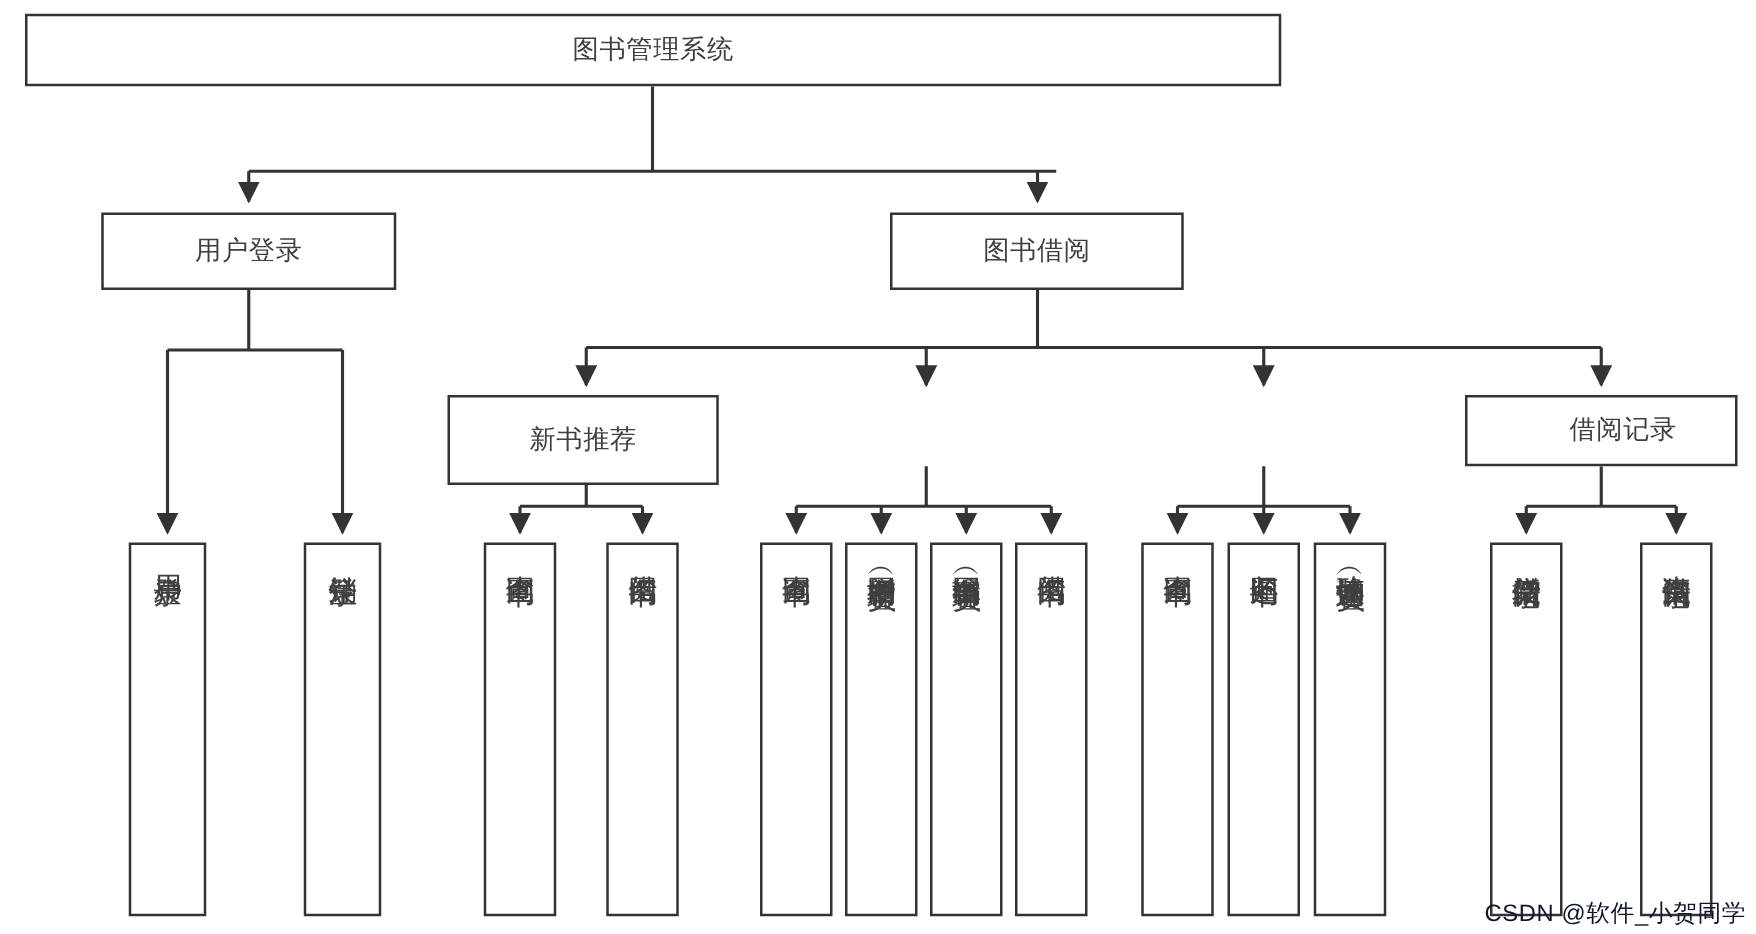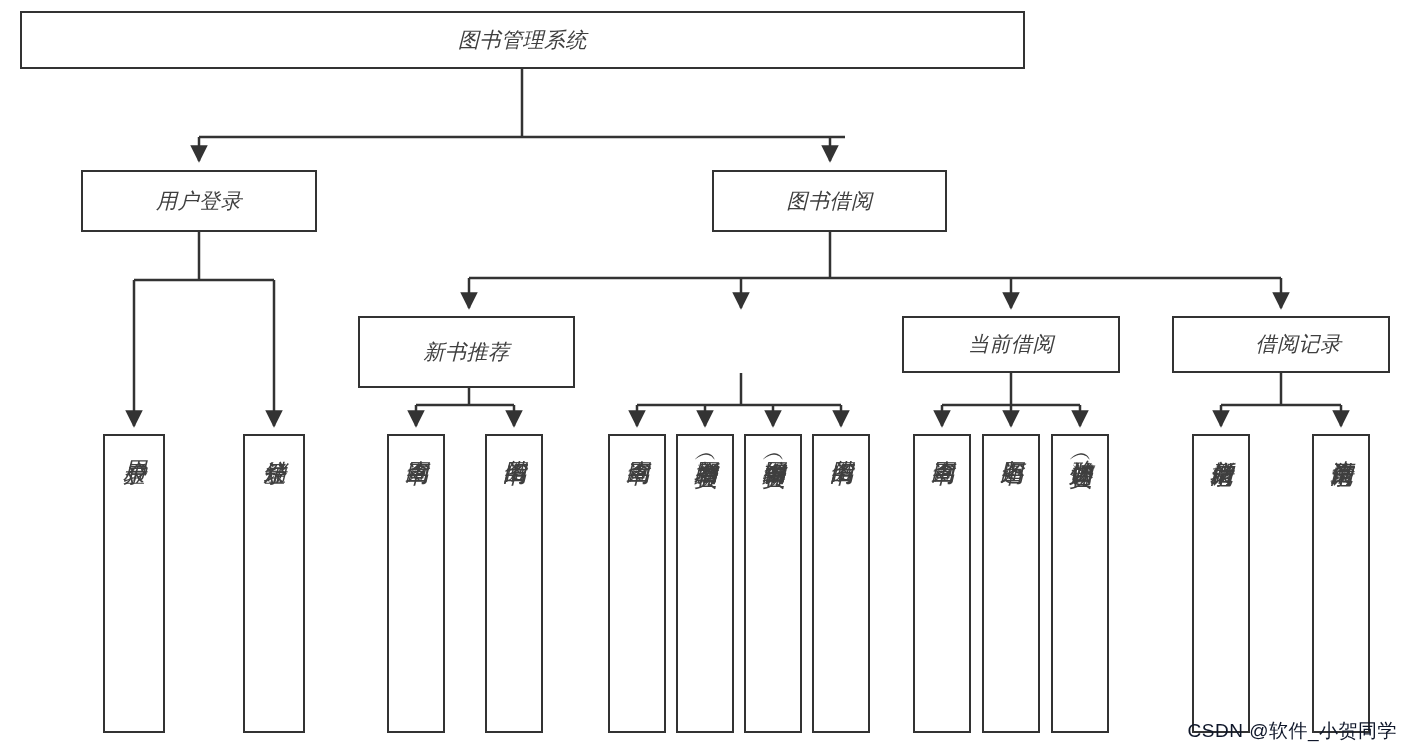--- a/index.html
+++ b/index.html
@@ -33,21 +33,20 @@
     display: flex;
     align-items: center;
     justify-content: center;
     color: #3b3b3b;
   }
   .node-label {
     display: block;
     text-align: right;
     line-height: 1.05;
     color: #3f3f3f;
-    font-style: italic;
   }
   .h-node .node-label {
     font-size: 21px;
     letter-spacing: 0.5px;
   }
   .v-node {
     align-items: flex-start;
     padding-top: 6px;
   }
   .v-node .node-label {
@@ -131,23 +130,20 @@
   <div class="node h-node" style="left:81px; top:170px; width:236px; height:62px;">
     <span class="node-label">用户登录</span>
   </div>
   <div class="node h-node" style="left:712px; top:170px; width:235px; height:62px;">
     <span class="node-label">图书借阅</span>
   </div>
 
   <div class="node h-node" style="left:358px; top:316px; width:217px; height:72px;">
     <span class="node-label">新书推荐</span>
   </div>
-  <div class="node h-node" style="left:902px; top:316px; width:218px; height:57px;">
-    <span class="node-label">当前借阅</span>
-  </div>
   <div class="node h-node" style="left:1172px; top:316px; width:218px; height:57px;padding-left:35px;">
     <span class="node-label">借阅记录</span>
   </div>
 
   <div class="node v-node" style="left:103px; top:434px; width:62px; height:299px;">
     <span class="node-label">用户登录</span>
   </div>
   <div class="node v-node" style="left:243px; top:434px; width:62px; height:299px;">
     <span class="node-label">注销登录</span>
   </div>

